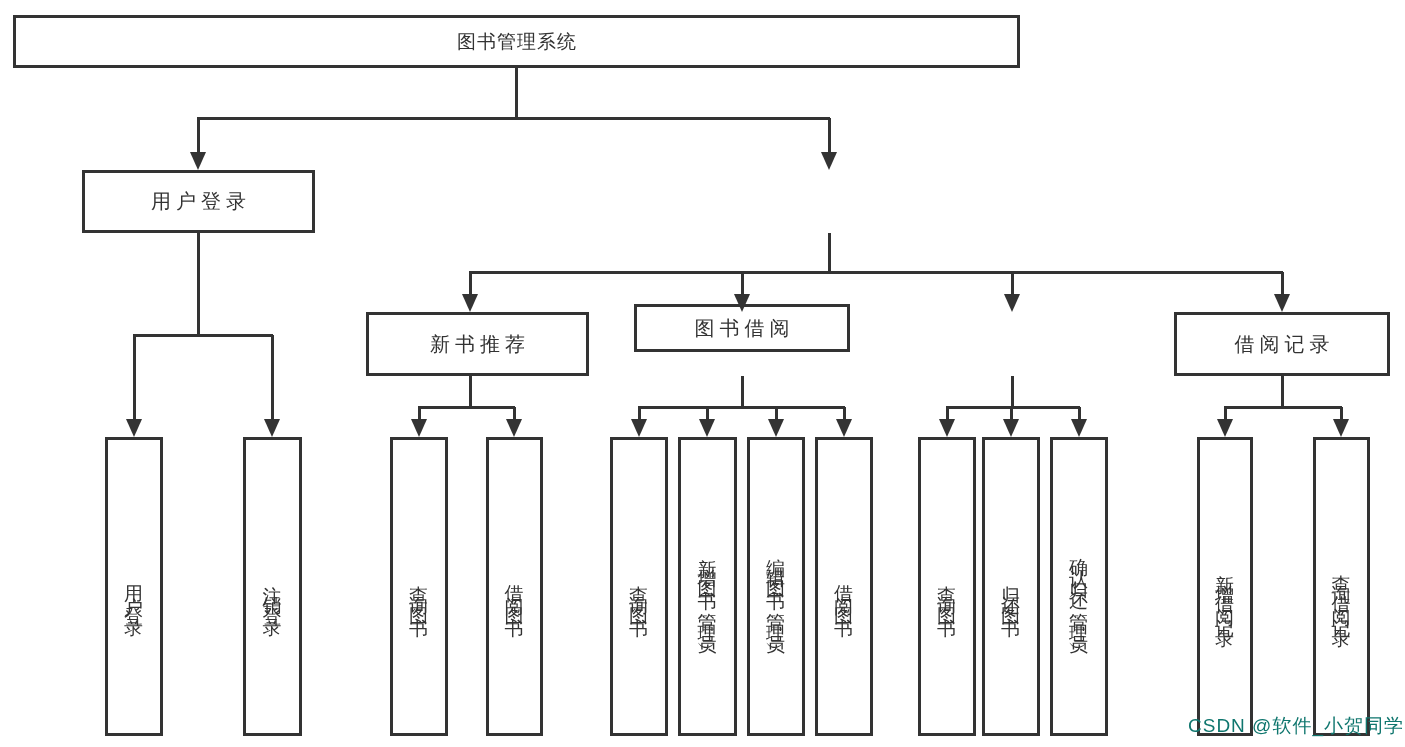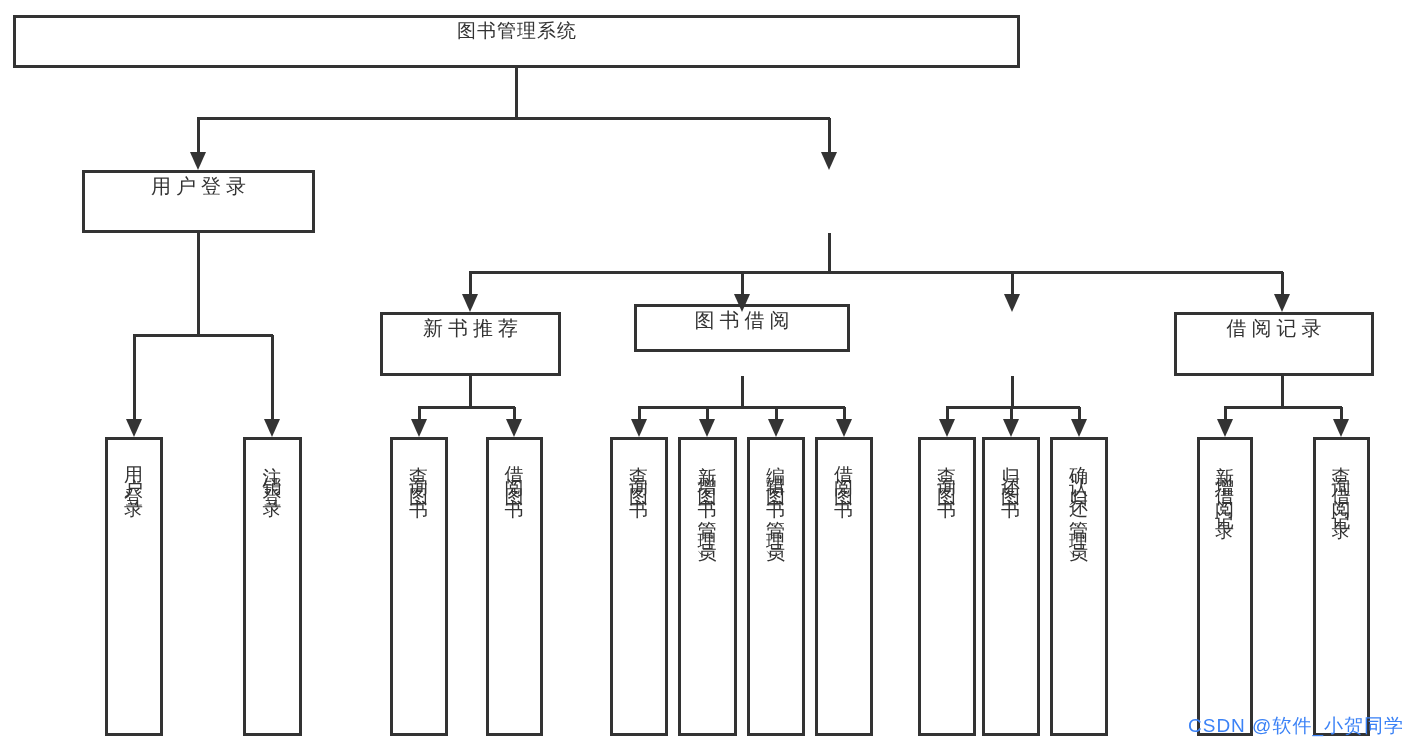--- a/index.html
+++ b/index.html
@@ -15,21 +15,21 @@
     overflow:hidden;
     font-family:"Liberation Sans","DejaVu Sans",sans-serif;
     color:var(--text);
   }
   .node{
     position:absolute;
     box-sizing:border-box;
     border:3px solid var(--line);
     background:#ffffff;
     display:flex;
-    align-items:flex-start;
+    align-items:center;
     justify-content:center;
   }
   .root-label{
     font-size:19px;
     letter-spacing:1px;
     padding-left:1px;
     white-space:nowrap;
   }
   .branch-label{
     font-size:20px;
@@ -60,46 +60,46 @@
     width:0;height:0;
     border-left:8px solid transparent;
     border-right:8px solid transparent;
     border-top:18px solid var(--line);
   }
   .watermark{
     position:absolute;
     left:1188px;
     top:713px;
     font-size:19px;
-    color:#3b82f6;
+    color:#0f766e;
     letter-spacing:1px;
     white-space:nowrap;
     z-index:5;
   }
 </style>
 </head>
 <body>
 
 <div class="canvas" id="canvas">
 
   <div class="node" style="left:13px;top:15px;width:1007px;height:53px">
     <span class="root-label">图书管理系统</span>
   </div>
 
   <div class="node" style="left:82px;top:170px;width:233px;height:63px">
     <span class="branch-label">用户登录</span>
   </div>
 
-  <div class="node" style="left:380px;top:312px;width:181px;height:64px">
+  <div class="node" style="left:366px;top:312px;width:223px;height:64px">
     <span class="branch-label">新书推荐</span>
   </div>
   <div class="node" style="left:634px;top:304px;width:216px;height:48px">
     <span class="branch-label">图书借阅</span>
   </div>
-  <div class="node" style="left:1174px;top:312px;width:200px;height:64px">
+  <div class="node" style="left:1174px;top:312px;width:216px;height:64px">
     <span class="branch-label">借阅记录</span>
   </div>
 
   <div class="node" style="left:105px;top:437px;width:58px;height:299px">
     <span class="vtext">用户登录</span>
   </div>
   <div class="node" style="left:243px;top:437px;width:59px;height:299px">
     <span class="vtext">注销登录</span>
   </div>
 

